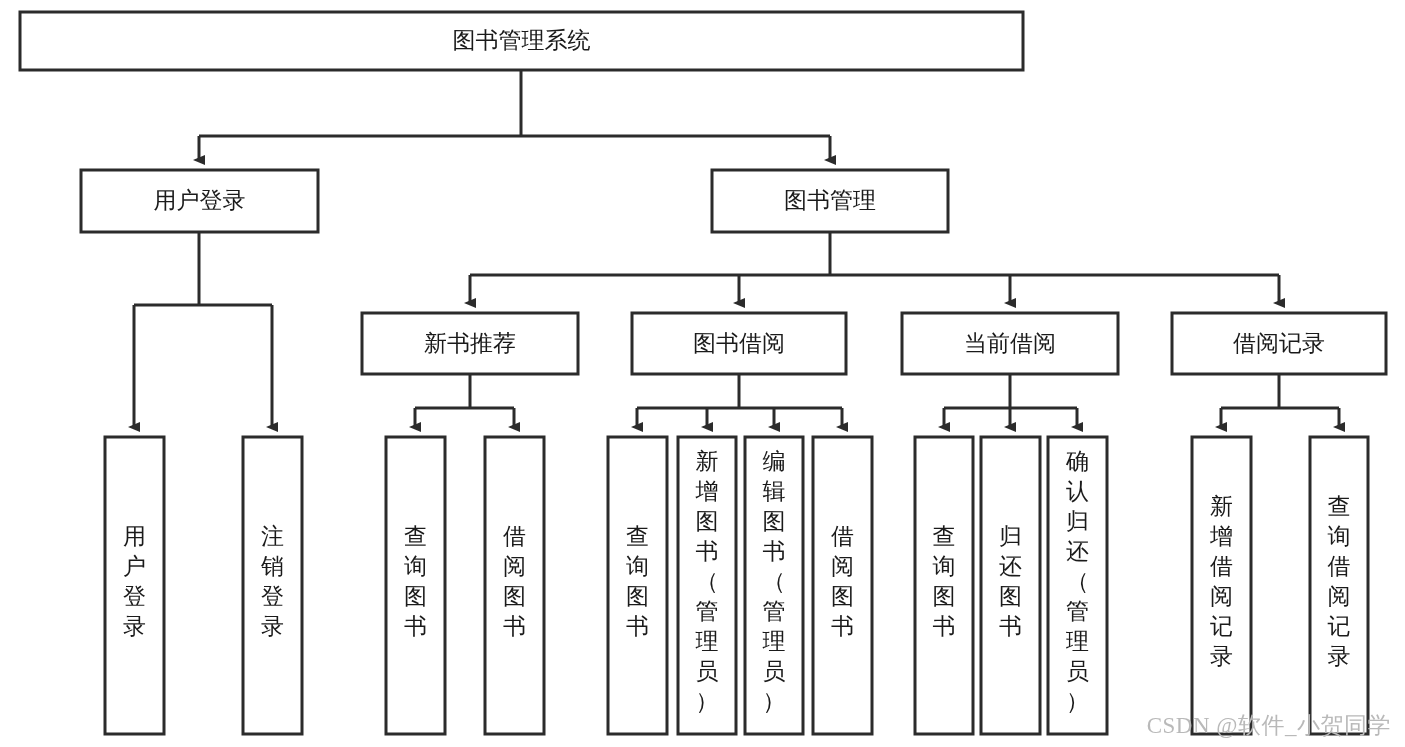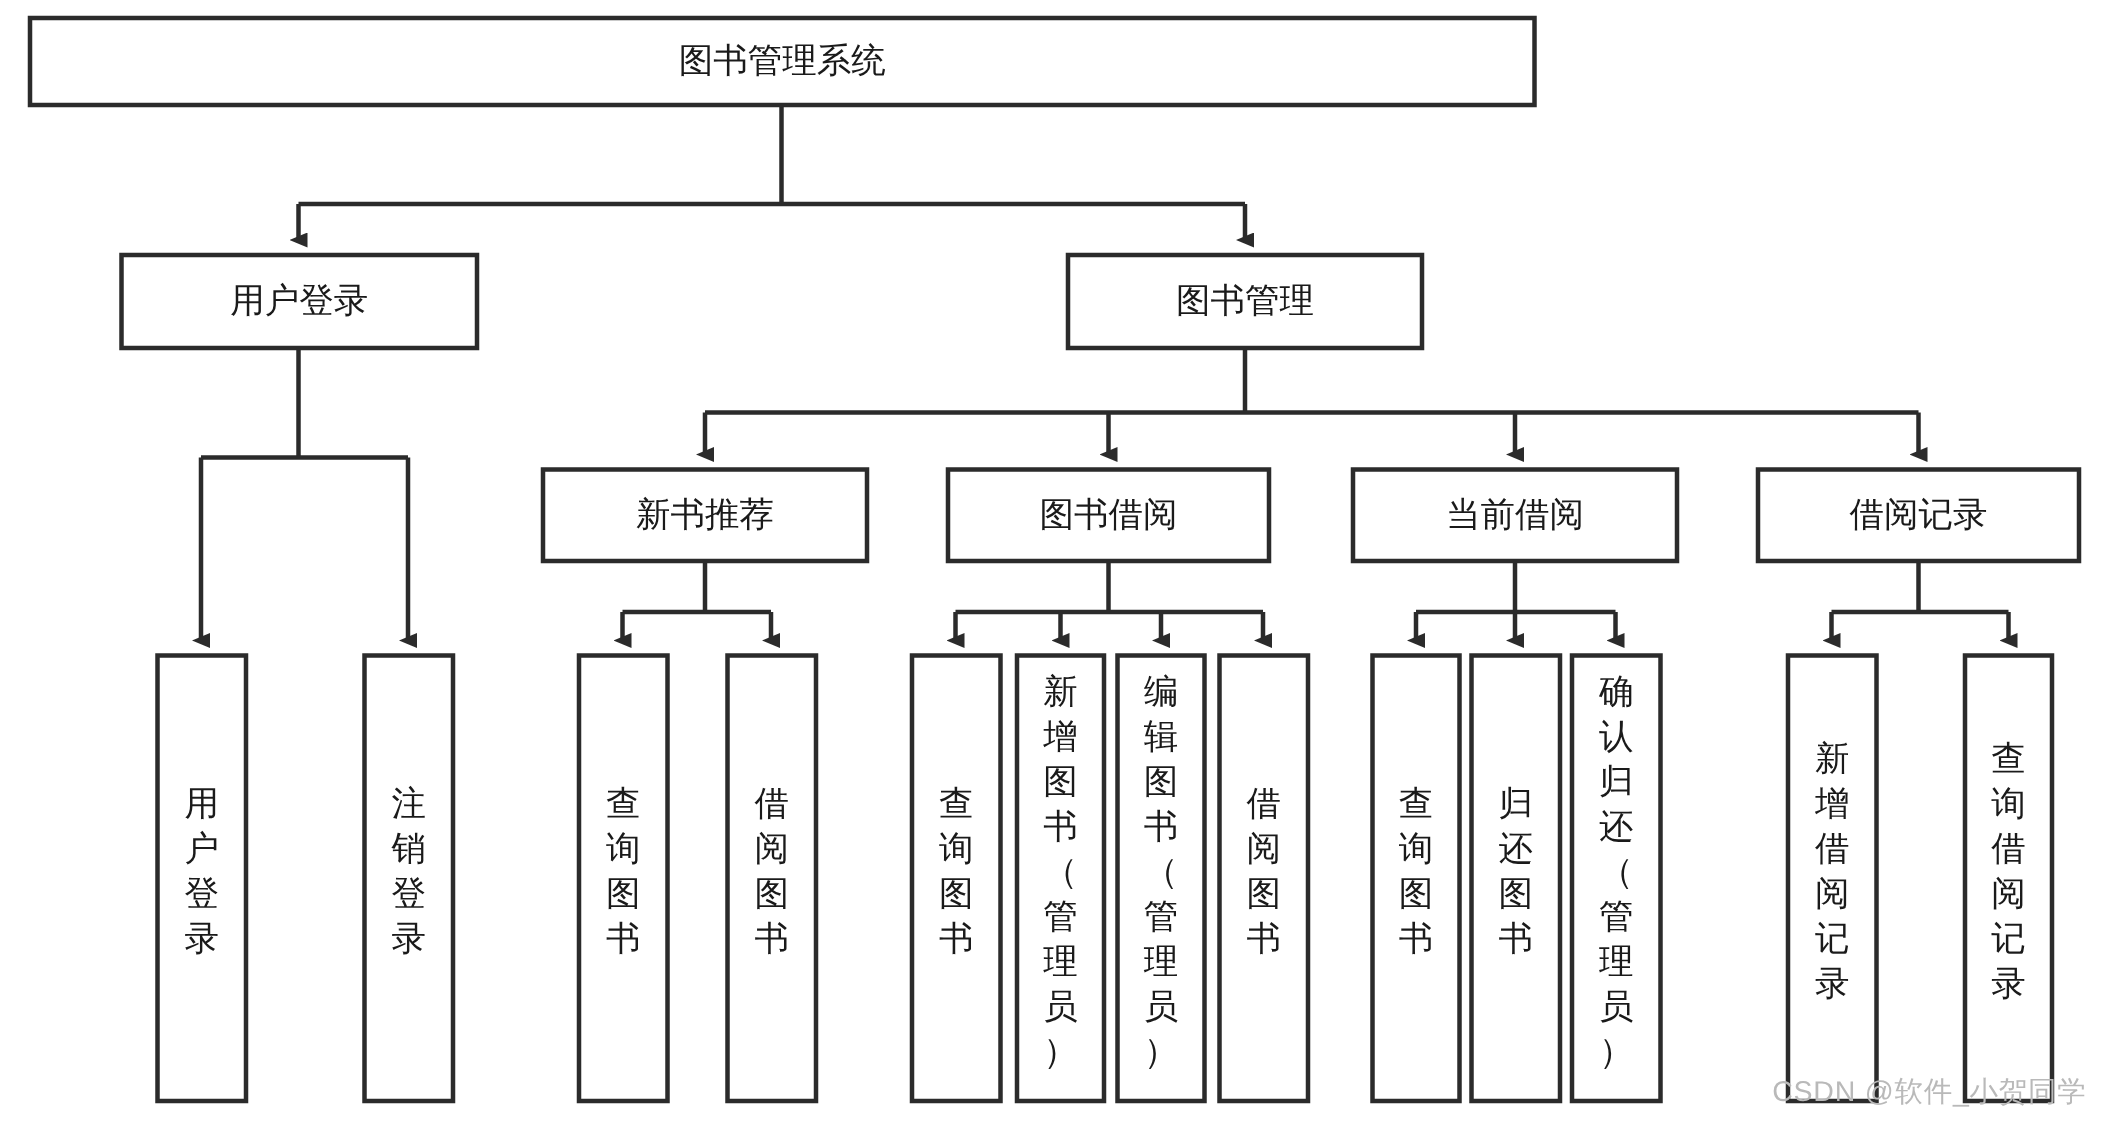--- a/index.html
+++ b/index.html
@@ -52,22 +52,22 @@
   .node-label-v {
     font-family: "Liberation Sans", "DejaVu Sans", sans-serif;
     font-size: 23px;
     fill: #1a1a1a;
     text-anchor: middle;
   }
   .watermark {
     position: absolute;
     right: 14px;
     bottom: 6px;
-    font-family: Liberation Sans, sans-serif;
-    font-size: 19px;
+    font-family: Liberation Serif, serif;
+    font-size: 23px;
     color: #b9b9b9;
     letter-spacing: 0.5px;
     white-space: nowrap;
     pointer-events: none;
   }
 </style>
 </head>
 <body>
 
 <div id="diagram-root">

